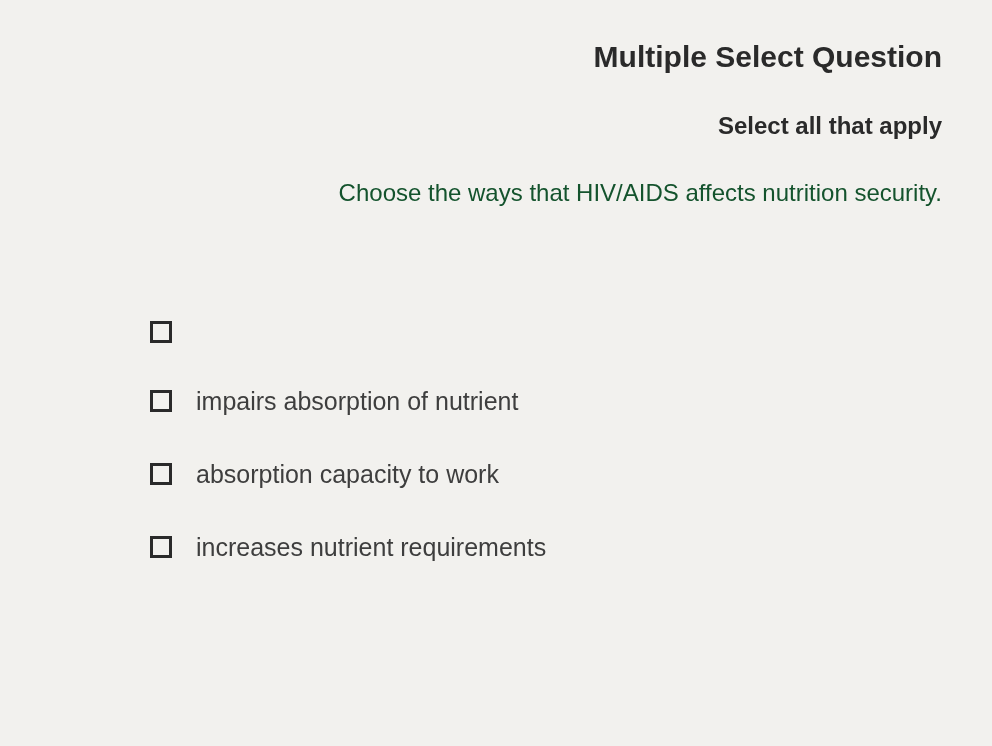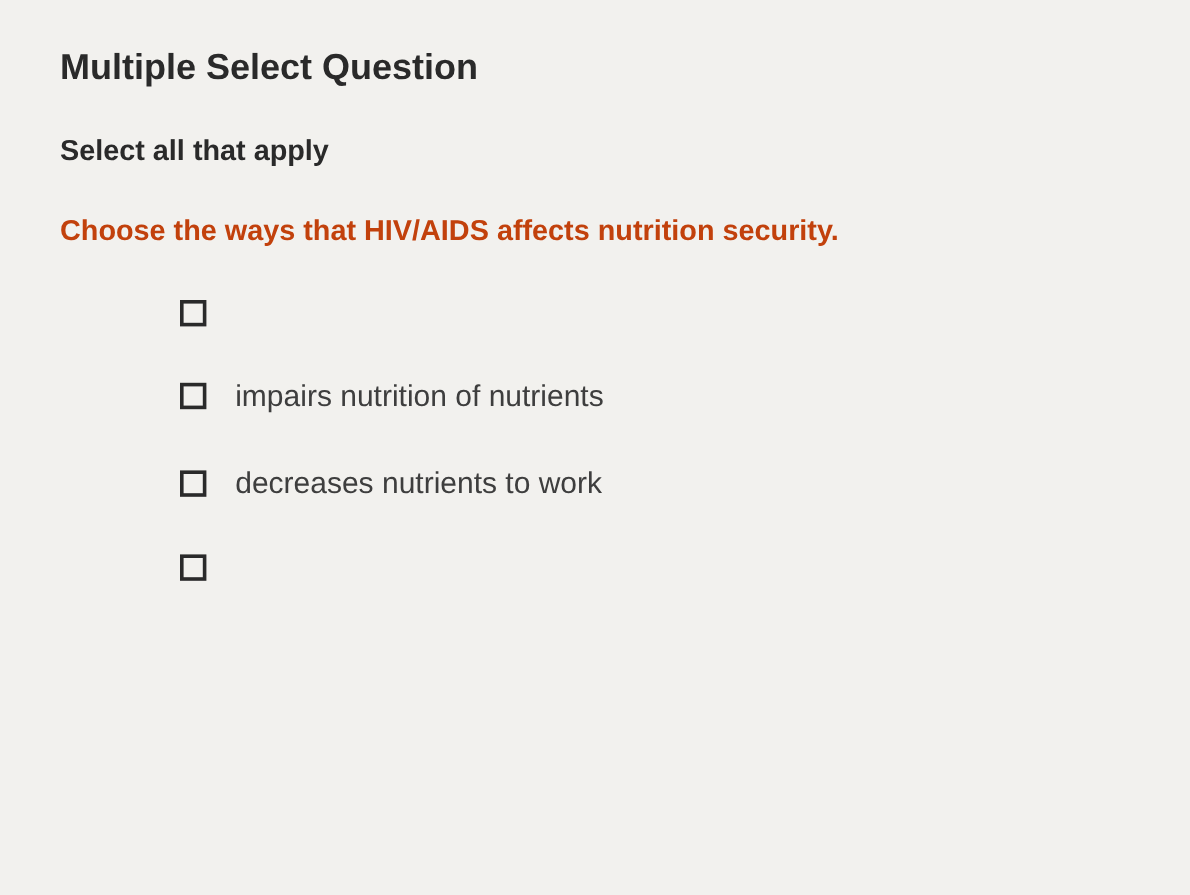--- a/index.html
+++ b/index.html
@@ -1,18 +1,19 @@
 <!DOCTYPE html>
 <html><head>
   <meta charset="utf-8">
   <style>
     * {
       margin: 0;
       padding: 0;
       box-sizing: border-box;
+      text-align: right;
     }
     body {
       font-family: -apple-system, BlinkMacSystemFont, "Segoe UI", Helvetica, Arial, sans-serif;
       background: #f2f1ee;
       width: 992px;
       height: 746px;
       padding: 40px 50px;
       color: #333;
     }
     .question-title {
@@ -22,23 +23,23 @@
       margin-bottom: 38px;
     }
     .instruction {
       font-size: 24px;
       font-weight: 700;
       color: #2a2a2a;
       margin-bottom: 36px;
     }
     .prompt {
       font-size: 24px;
-      font-weight: 700;
-      color: #c2410c;
-      margin-bottom: 40px;
+      font-weight: 400;
+      color: #14532d;
+      margin-bottom: 111px;
       line-height: 1.4;
     }
     .options {
       padding-left: 100px;
     }
     .option-row {
       display: flex;
       align-items: center;
       margin-bottom: 44px;
       cursor: pointer;
@@ -68,25 +69,26 @@
 <div class="prompt">Choose the ways that HIV/AIDS affects nutrition security.</div>
 
 <div class="options">
 
   <label class="option-row">
     <span class="checkbox"></span>
   </label>
 
   <label class="option-row">
     <span class="checkbox"></span>
-    <span class="option-label">impairs nutrition of nutrients</span>
+    <span class="option-label">impairs absorption of nutrient</span>
   </label>
 
   <label class="option-row">
     <span class="checkbox"></span>
-    <span class="option-label">decreases nutrients to work</span>
+    <span class="option-label">absorption capacity to work</span>
   </label>
 
   <label class="option-row">
     <span class="checkbox"></span>
+    <span class="option-label">increases nutrient requirements</span>
   </label>
 
 </div>
 
 </body></html>

